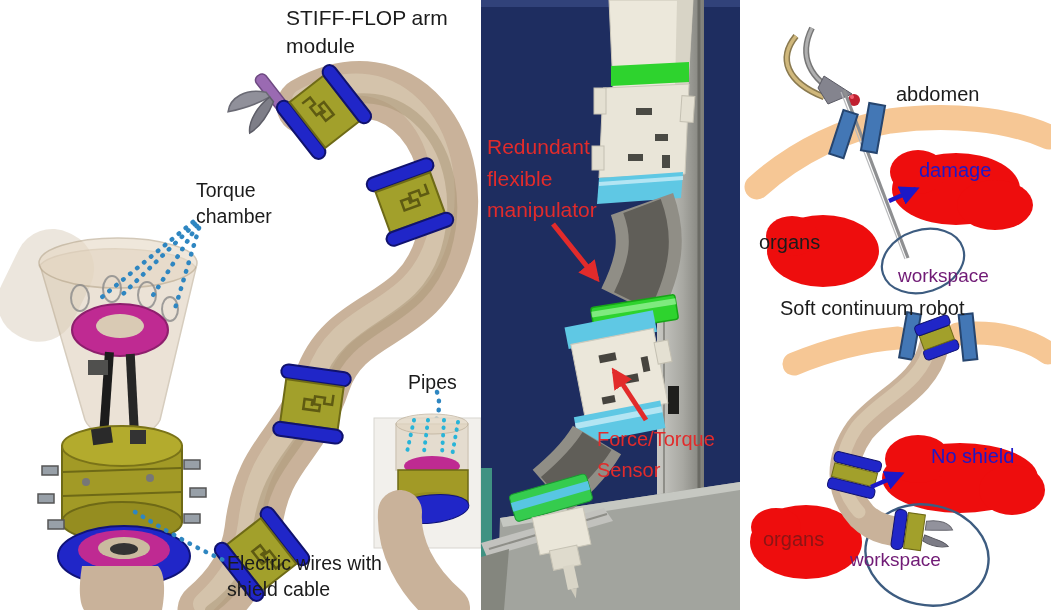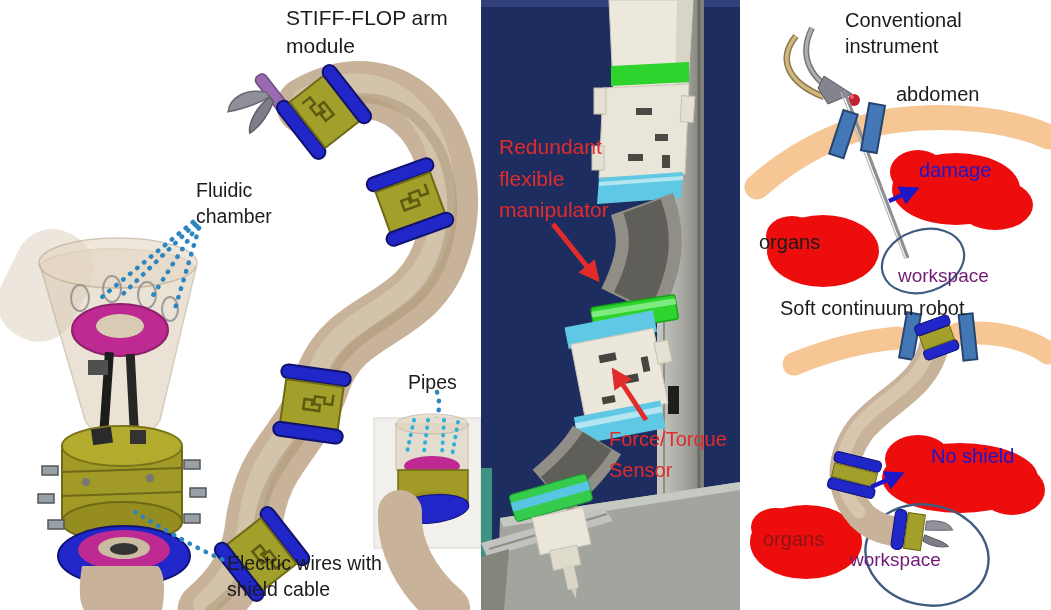--- a/index.html
+++ b/index.html
@@ -1,21 +1,21 @@
 <!DOCTYPE html>
 <html><head>
 <meta charset="utf-8">
 <style>
   html,body{margin:0;padding:0;background:#fff;}
   .fig{position:relative;width:1051px;height:610px;background:#ffffff;overflow:hidden;
        font-family:"Liberation Sans",sans-serif;padding-left:41px;}
   .panel{position:absolute;top:0;height:610px;display:block;}
   .lbl{position:absolute;line-height:1.32;color:#1b1b1b;white-space:normal;}
   .nowrap{white-space:nowrap;}
-  .c-red{color:#e22b2b;margin-left:12px;}
+  .c-red{color:#e22b2b;}
   .c-blue{color:#1c18c8;margin-left:32px;}
   .c-slate{color:#701a75;}
   .c-darkred{color:#8b1515;}
 </style>
 </head>
 <body>
 
 <div class="fig">
 
   <svg class="panel" style="left:0;width:481px" viewBox="0 0 481 610">
@@ -278,28 +278,27 @@
           <rect x="906" y="513" width="17" height="36" fill="#a2a02b" stroke="#6e6a16"></rect>
           <path d="M925,519 C938,515 948,518 952,524 C942,526 932,527 925,528 Z" fill="#92929c" stroke="#66666e"></path>
           <path d="M925,533 C936,536 946,536 950,541 C940,544 930,542 924,539 Z" fill="#7c7c86" stroke="#56565e"></path>
         </g>
       </g>
       <line x1="871" y1="487" x2="901" y2="474" stroke="#1c18c8" stroke-width="4.5" marker-end="url(#arrB)"></line>
     </g>
   </svg>
 
   <div class="lbl" style="left:286px;top:4px;width:190px;font-size:21px">STIFF-FLOP arm module</div>
-  <div class="lbl" style="left:196px;top:178px;width:100px;font-size:19.5px">Fluidic chamber</div>
+  <div class="lbl" style="left:196px;top:178px;width:100px;font-size:19.5px">Torque chamber</div>
   <div class="lbl nowrap" style="left:408px;top:370px;font-size:19.5px">Pipes</div>
   <div class="lbl" style="left:227px;top:551px;width:175px;font-size:19.5px">Electric wires with shield cable</div>
 
   <div class="lbl c-red" style="left:487px;top:131px;width:145px;font-size:21px;line-height:1.5">Redundant flexible manipulator</div>
   <div class="lbl c-red" style="left:597px;top:424px;width:150px;font-size:20px;line-height:1.55">Force/Torque Sensor</div>
 
-  <div class="lbl" style="left:845px;top:7px;width:135px;font-size:20px">Conventional instrument</div>
   <div class="lbl nowrap" style="left:896px;top:81px;font-size:20px">abdomen</div>
   <div class="lbl c-blue nowrap" style="left:887px;top:157px;font-size:20px">damage</div>
   <div class="lbl nowrap" style="left:759px;top:229px;font-size:20px">organs</div>
   <div class="lbl c-slate nowrap" style="left:898px;top:263px;font-size:19px">workspace</div>
 
   <div class="lbl nowrap" style="left:780px;top:295px;font-size:20px">Soft continuum robot</div>
   <div class="lbl c-blue nowrap" style="left:899px;top:443px;font-size:20px">No shield</div>
   <div class="lbl c-darkred nowrap" style="left:763px;top:526px;font-size:20px">organs</div>
   <div class="lbl c-slate nowrap" style="left:850px;top:547px;font-size:19px">workspace</div>
 </div>

